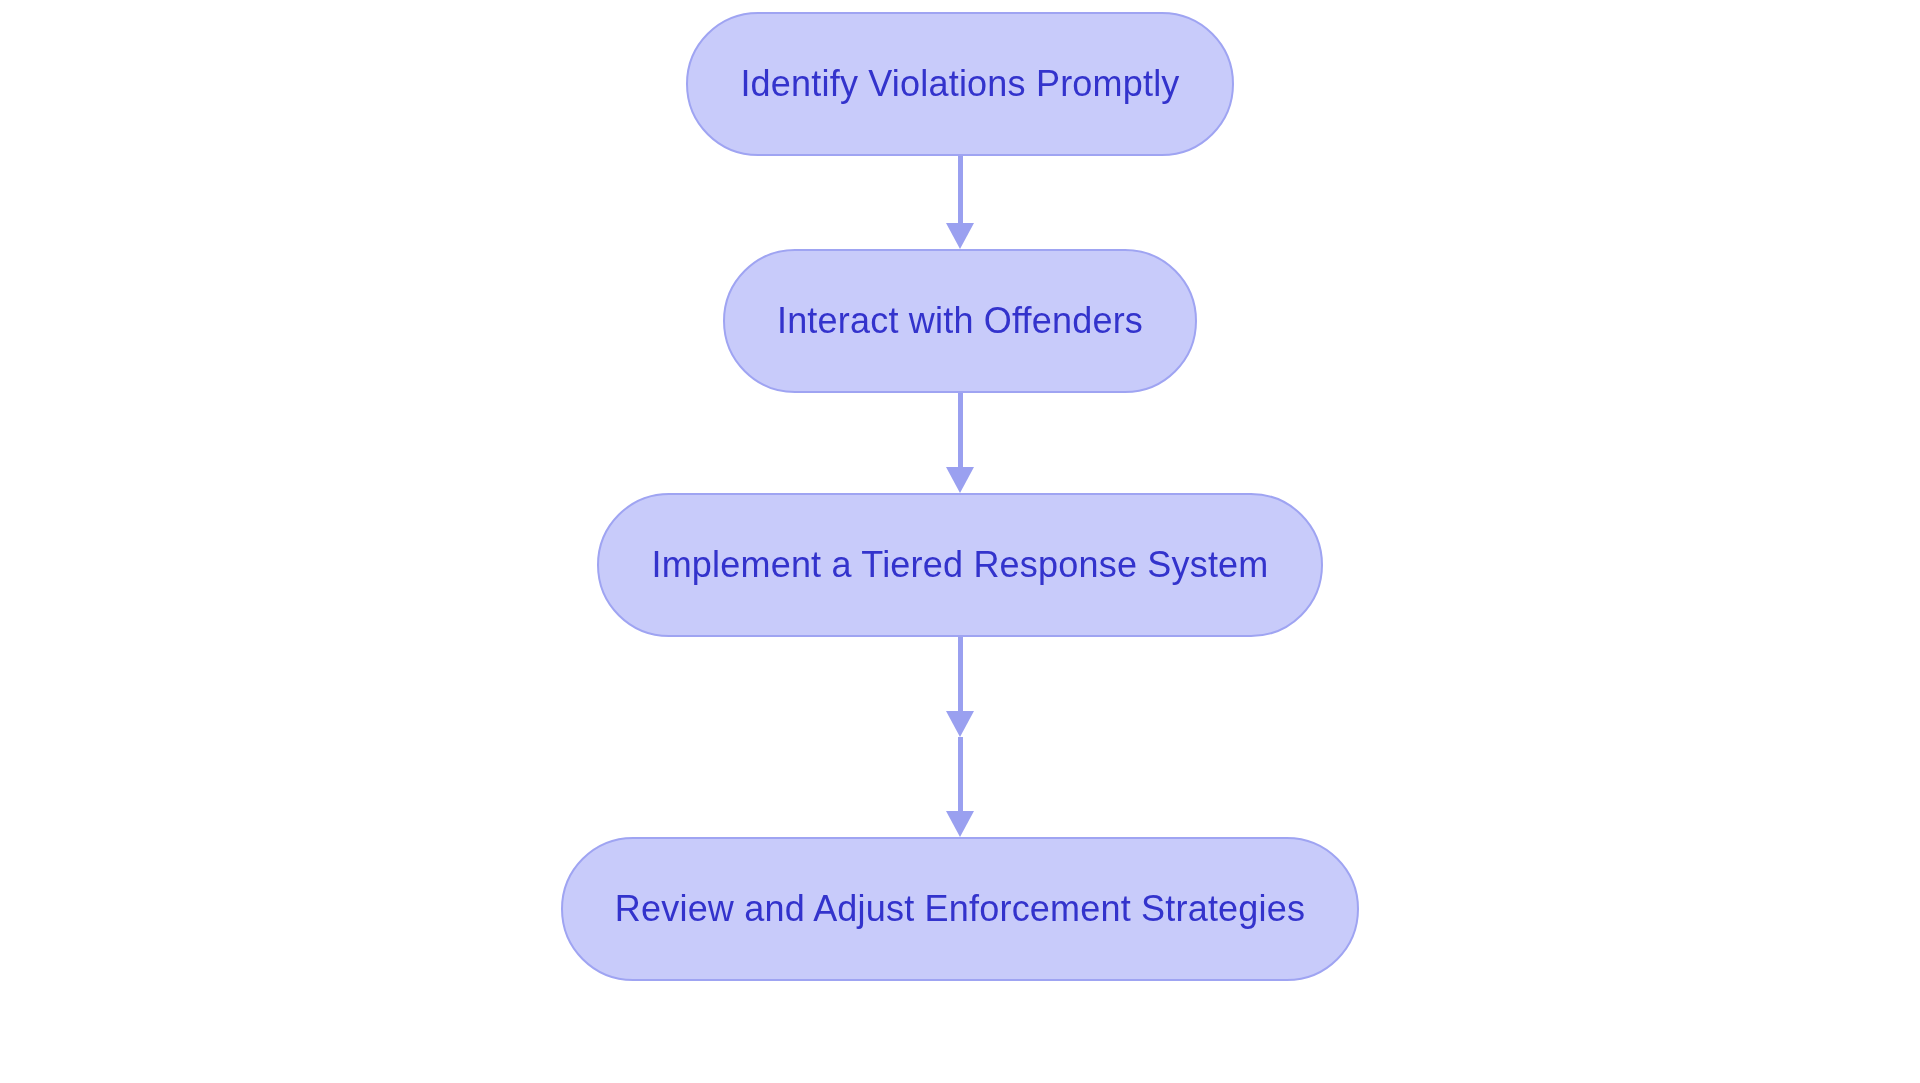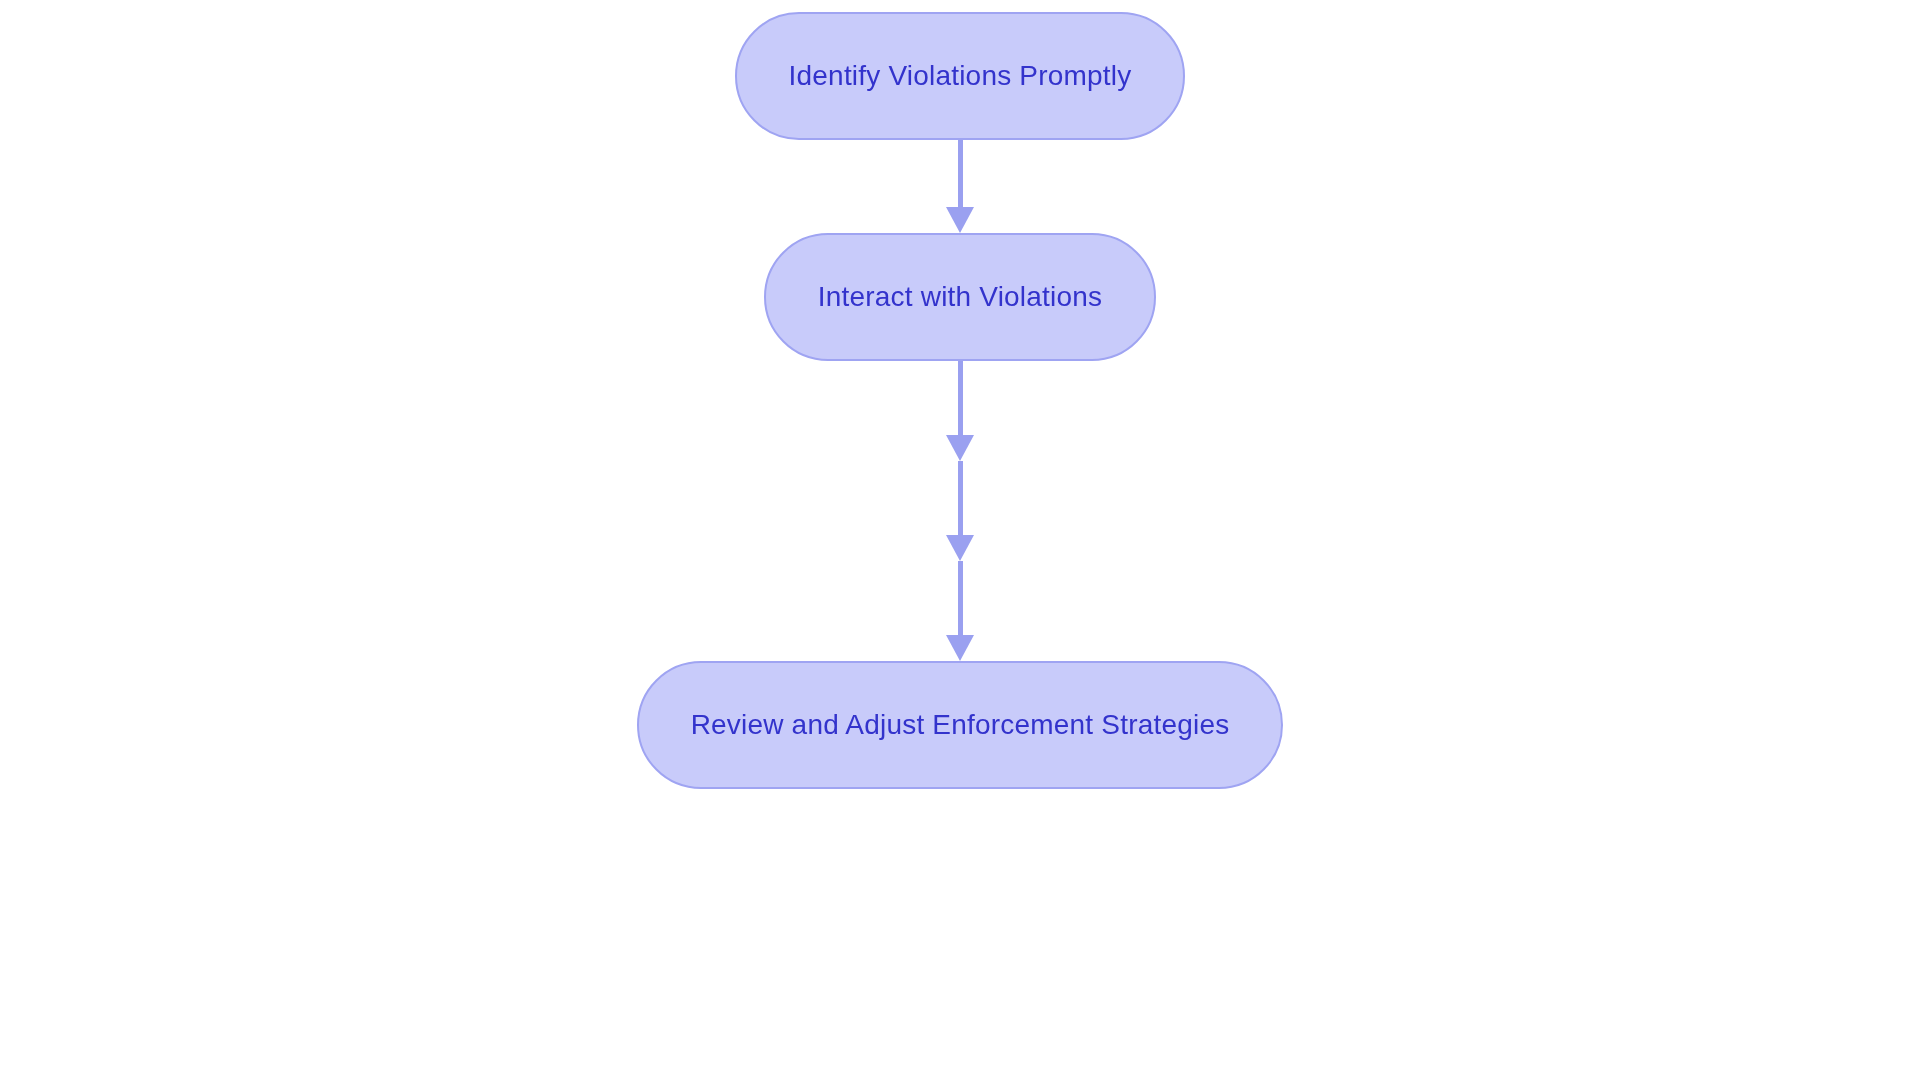--- a/index.html
+++ b/index.html
@@ -33,25 +33,25 @@
     box-sizing: border-box;
     background: #c8cbfa;
     border: 2px solid #9fa4f2;
     border-radius: 9999px;
     color: #3333cc;
     display: flex;
     align-items: center;
     justify-content: center;
     text-align: center;
     white-space: nowrap;
-    font-size: 28px;
+    font-size: 36px;
     font-weight: 400;
     letter-spacing: 0.2px;
     line-height: 1;
-    height: 128px;
+    height: 144px;
     padding: 16px 52px;
     flex: 0 0 auto;
   }
 
   .node-label {
     display: block;
     pointer-events: none;
   }
 
   
@@ -100,28 +100,31 @@
   <div class="node">
     <span class="node-label">Identify Violations Promptly</span>
   </div>
 
   <div class="connector c1">
     <div class="shaft"></div>
     <div class="head"></div>
   </div>
 
   <div class="node">
-    <span class="node-label">Interact with Violations</span>
+    <span class="node-label">Interact with Offenders</span>
   </div>
 
   <div class="connector c2">
     <div class="shaft"></div>
     <div class="head"></div>
   </div>
 
+  <div class="node">
+    <span class="node-label">Implement a Tiered Response System</span>
+  </div>
 
   <div class="connector c3">
     <div class="shaft"></div>
     <div class="head"></div>
   </div>
 
 
   <div class="connector c4">
     <div class="shaft"></div>
     <div class="head"></div>

